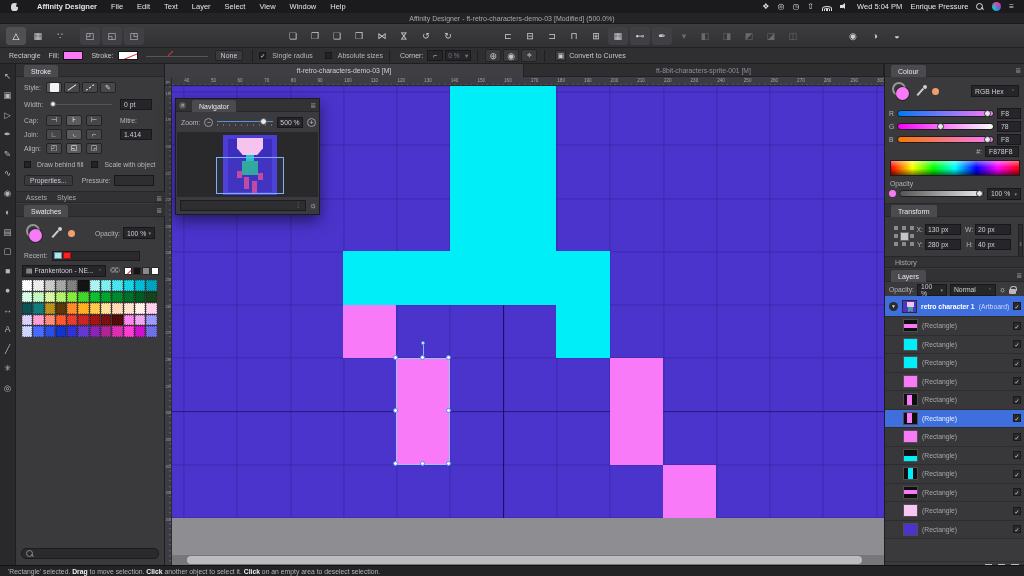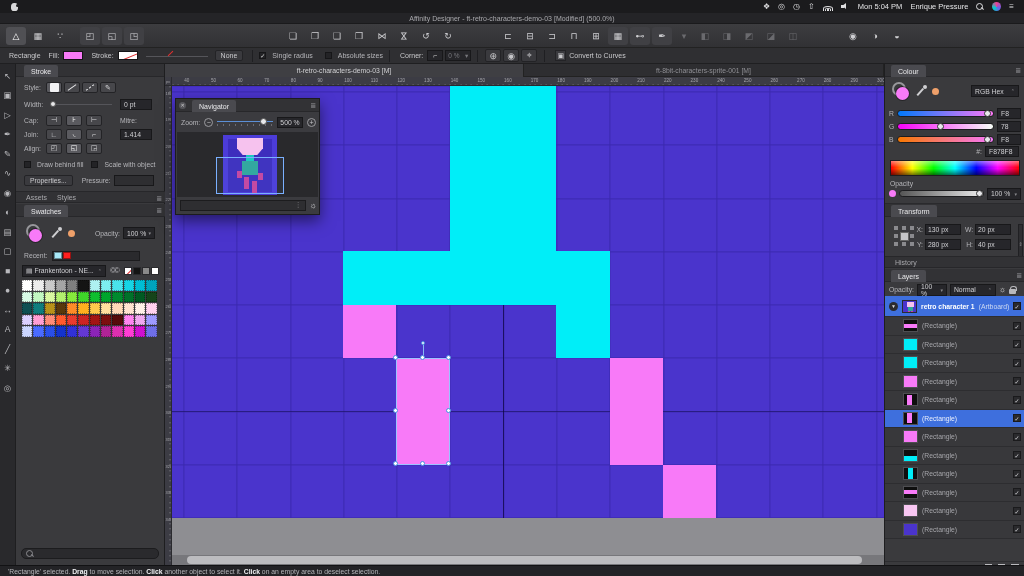--- a/index.html
+++ b/index.html
@@ -265,32 +265,43 @@
     border-top:1px solid #121214;display:flex;align-items:center;padding-left:8px;font-size:6.8px;color:#b5b5b9;z-index:30;}
   .statusbar b{color:#f0f0f2;}
 </style>
 </head>
 <body>
 
 <div id="app">
 
   <div class="menubar">
     <span class="apple"></span>
+    <span id="menu-left" style="display:flex;">
+        <span class="mitem bold">Affinity Designer</span>
+        <span class="mitem">File</span>
+        <span class="mitem">Edit</span>
+        <span class="mitem">Text</span>
+        <span class="mitem">Layer</span>
+        <span class="mitem">Select</span>
+        <span class="mitem">View</span>
+        <span class="mitem">Window</span>
+        <span class="mitem">Help</span>
+      </span>
     <span class="menu-right">
       <span class="sicon">❖</span>
       <span class="sicon">◎</span>
       <span class="sicon">◷</span>
       <span class="sicon">⇧</span>
       <span class="wifi">
           <i></i>
           <i></i>
           <i></i>
         </span>
       <span class="vol"></span>
-      <span>Mon 5:04 PM</span>
+      <span>Wed 5:04 PM</span>
       <span>Enrique Pressure</span>
       <span class="searchicon"></span>
       <span class="siri"></span>
       <span class="sicon">≡</span>
     </span>
   </div>
 
   <div class="titlebar">
     <span>Affinity Designer - ft-retro-characters-demo-03 [Modified] (500.0%)</span>
   </div>

